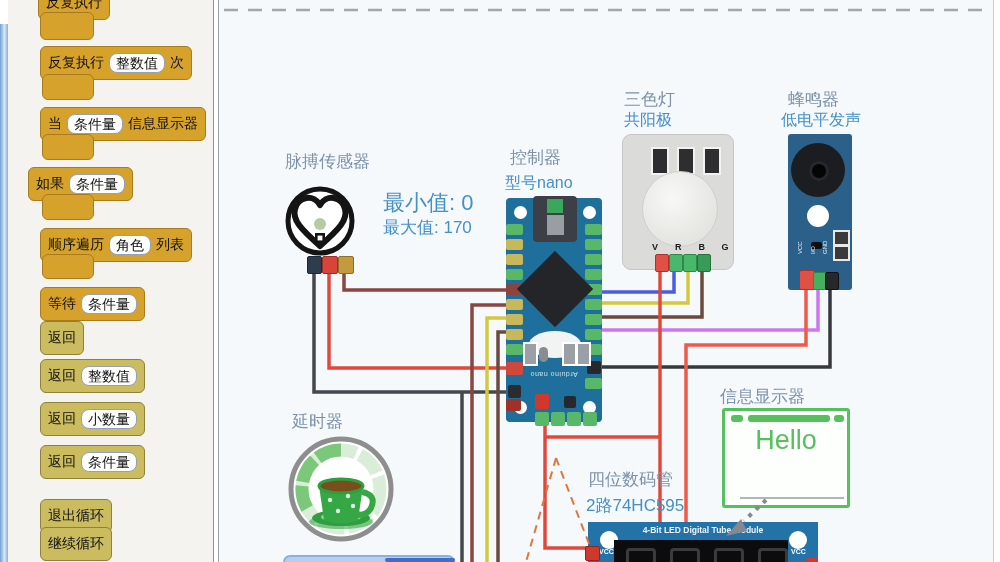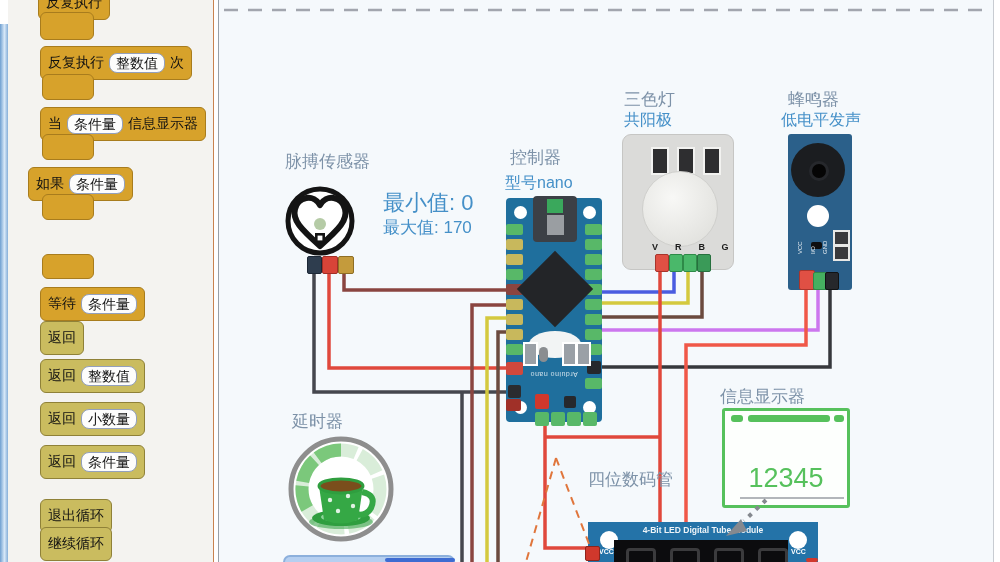--- a/index.html
+++ b/index.html
@@ -52,20 +52,25 @@
     <span>信息显示器</span>
     </div>
   <div class="arm" style="left:42px;top:134px;width:50px;height:24px"></div>
 
   <div class="block" style="left:28px;top:167px">
     <span>如果</span>
     <span class="slot">条件量</span>
     </div>
   <div class="arm" style="left:42px;top:194px;width:50px;height:24px"></div>
 
+  <div class="block" style="left:40px;top:228px">
+    <span>顺序遍历</span>
+    <span class="slot">角色</span>
+    <span>列表</span>
+    </div>
   <div class="arm" style="left:42px;top:254px;width:50px;height:23px"></div>
 
   <div class="block" style="left:40px;top:287px">
     <span>等待</span>
     <span class="slot">条件量</span>
     </div>
 
   <div class="block olive" style="left:40px;top:321px">
     <span>返回</span>
     </div>
@@ -233,25 +238,26 @@
     <circle cx="62" cy="62" r="2.2" fill="#ffffff" opacity=".85"></circle>
     <circle cx="52" cy="77" r="2.2" fill="#ffffff" opacity=".85"></circle>
     <circle cx="67" cy="72" r="2.2" fill="#ffffff" opacity=".85"></circle>
   </svg>
 
   <div class="comp-name" style="left:720px;top:385px">信息显示器</div>
   <div class="abs" style="left:722px;top:408px;width:128px;height:100px;background:#fdfffd;border:3px solid #56c15c;border-radius:3px;box-sizing:border-box;">
     <div class="abs" style="left:6px;top:4px;width:12px;height:7px;background:#56c15c;border-radius:3px;"></div>
     <div class="abs" style="left:23px;top:4px;width:82px;height:7px;background:#56c15c;border-radius:3px;"></div>
     <div class="abs" style="left:109px;top:4px;width:10px;height:7px;background:#56c15c;border-radius:3px;"></div>
-    <div class="abs" style="left:0;top:52px;width:122px;height:32px;text-align:center;font-size:27px;color:#56c15c;">12345</div>
+    <div class="abs" style="left:0;top:14px;width:122px;height:32px;text-align:center;font-size:27px;color:#56c15c;">Hello</div>
     <div class="abs" style="left:15px;top:86px;width:104px;height:2px;background:#b2b6ba;"></div>
   </div>
 
   <div class="comp-name" style="left:588px;top:468px">四位数码管</div>
+  <div class="comp-sub" style="left:586px;top:494px;font-size:17px">2路74HC595</div>
   <div class="abs" style="left:588px;top:522px;width:230px;height:40px;background:#2473a8;overflow:visible;">
     <div class="abs" style="left:0;top:3px;width:230px;text-align:center;color:#eef4f8;font-size:8.5px;font-weight:bold;">4-Bit LED Digital Tube Module</div>
     <div class="hole" style="left:12px;top:9px;width:18px;height:18px"></div>
     <div class="hole" style="left:201px;top:9px;width:18px;height:18px"></div>
     <div class="abs" style="left:26px;top:18px;width:174px;height:22px;background:#0c0c0e;">
       <div class="abs" style="left:12px;top:8px;width:24px;height:26px;border:3px solid #3b3b3d;border-radius:4px;"></div>
       <div class="abs" style="left:56px;top:8px;width:24px;height:26px;border:3px solid #3b3b3d;border-radius:4px;"></div>
       <div class="abs" style="left:100px;top:8px;width:24px;height:26px;border:3px solid #3b3b3d;border-radius:4px;"></div>
       <div class="abs" style="left:144px;top:8px;width:24px;height:26px;border:3px solid #3b3b3d;border-radius:4px;"></div>
     </div>

